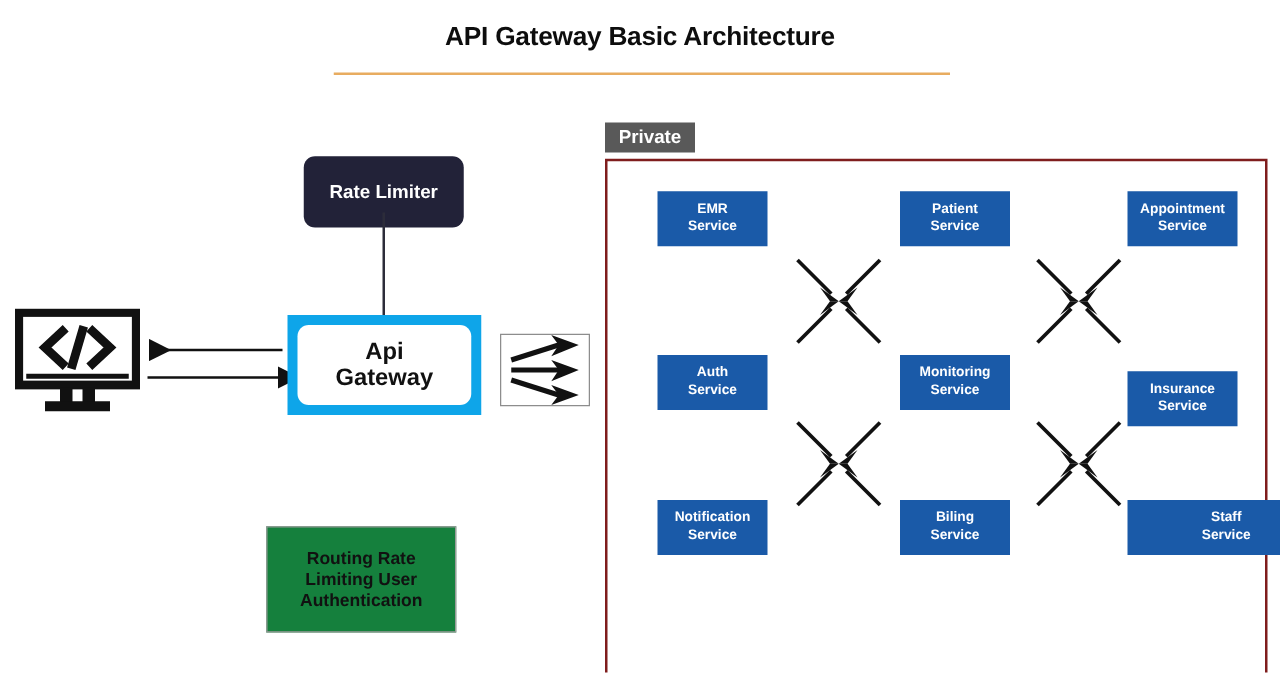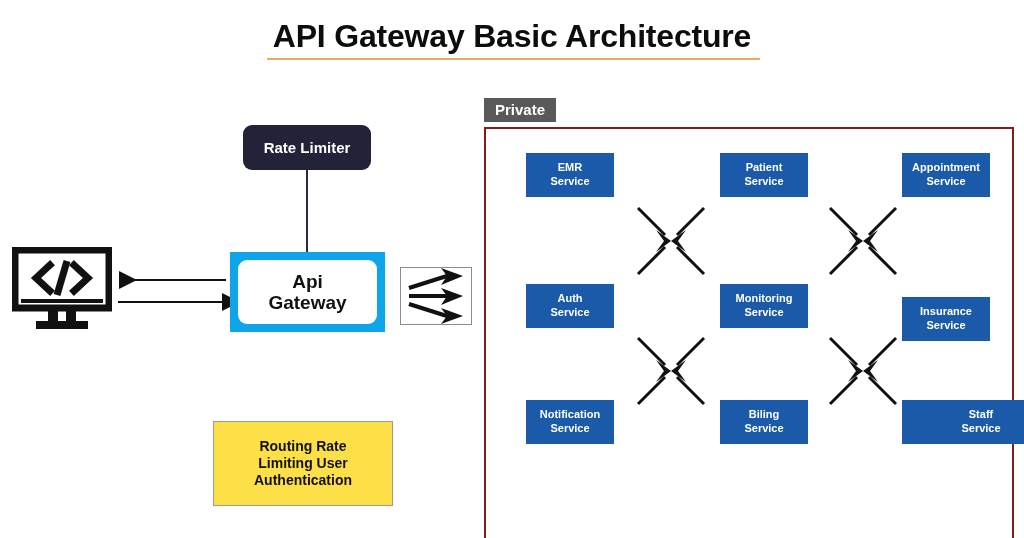--- a/index.html
+++ b/index.html
@@ -16,21 +16,21 @@
     -webkit-font-smoothing: antialiased;
   }
 
   
   #diagram-title {
     position: absolute;
     left: 0;
     top: 18px;
     width: 1024px;
     text-align: center;
-    font-size: 32px;
+    font-size: 21px;
     font-weight: bold;
     letter-spacing: -0.2px;
     color: #0d0d0d;
   }
   #title-underline {
     position: absolute;
     left: 267px;
     top: 58px;
     width: 493px;
     height: 2px;
@@ -54,21 +54,21 @@
     width: 120px;
     height: 44px;
   }
 
   
   #rate-limiter-box {
     position: absolute;
     left: 243px;
     top: 125px;
     width: 128px;
-    height: 45px;
+    height: 57px;
     background: #222238;
     border-radius: 9px;
     display: flex;
     align-items: center;
     justify-content: center;
     color: #ffffff;
     font-size: 15px;
     font-weight: bold;
   }
   #rate-limiter-connector {
@@ -116,23 +116,23 @@
     border: 1px solid #8d8d8d;
     background: #ffffff;
     box-sizing: border-box;
   }
 
   
   #gateway-features-box {
     position: absolute;
     left: 213px;
     top: 421px;
-    width: 180px;
+    width: 152px;
     height: 85px;
-    background: #fde047;
+    background: #15803d;
     border: 1px solid #9a9a9a;
     box-sizing: border-box;
     display: flex;
     flex-direction: column;
     align-items: center;
     justify-content: center;
     line-height: 1.22;
     font-size: 14px;
     font-weight: bold;
     color: #111111;

